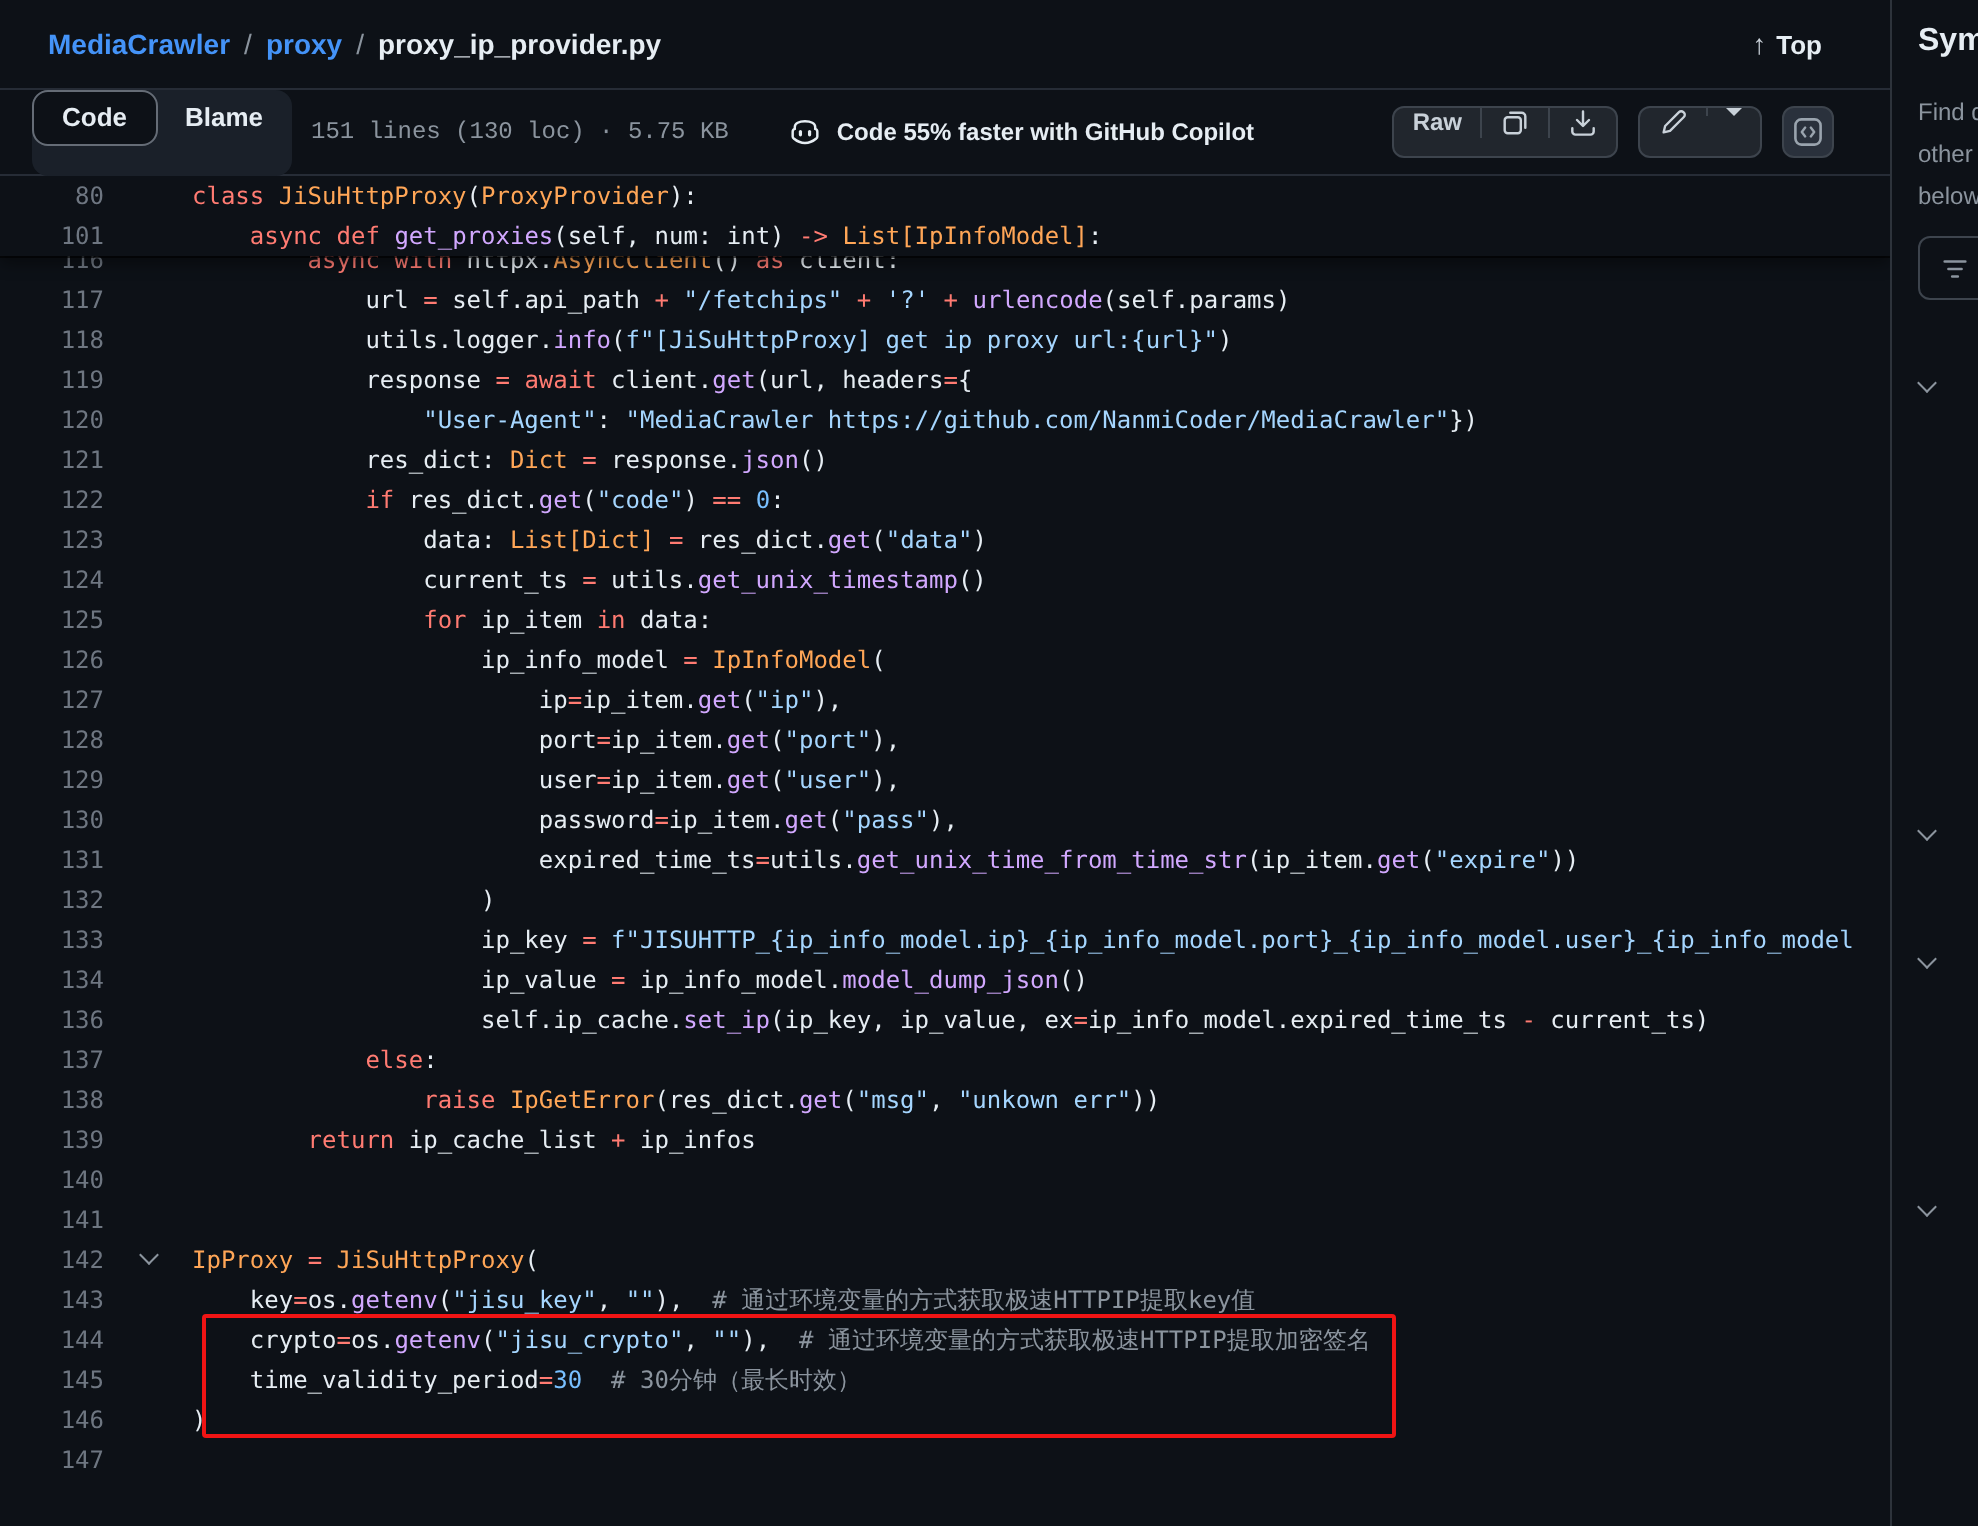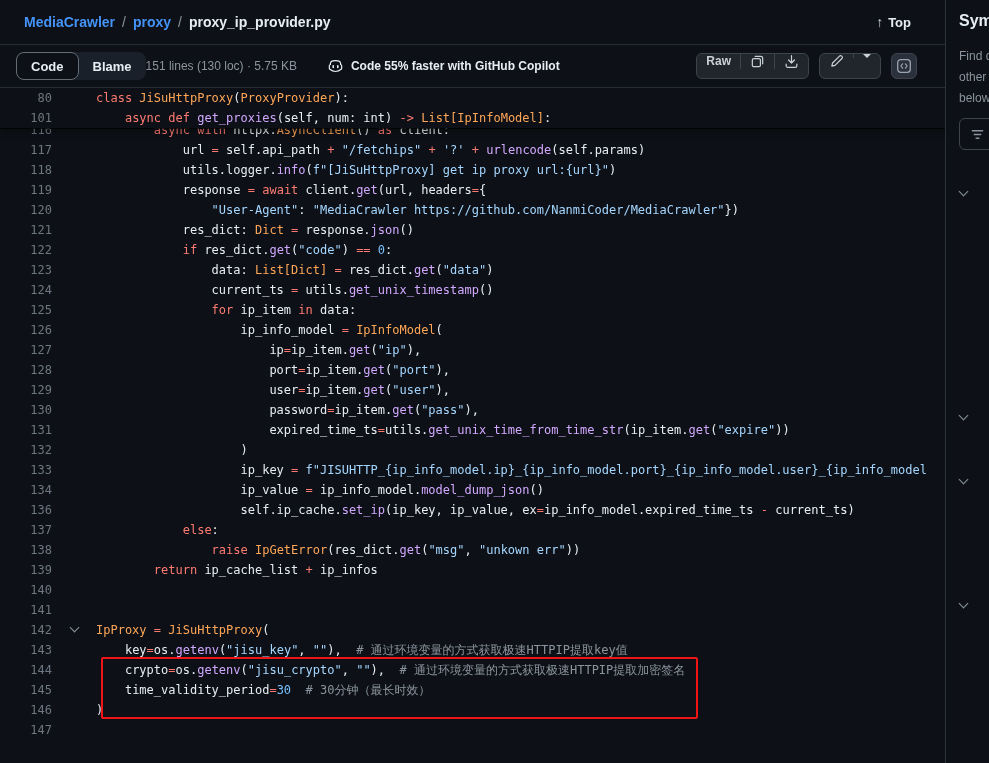--- a/index.html
+++ b/index.html
@@ -19,25 +19,25 @@
   .breadcrumb-bar{height:44px;display:flex;align-items:center;padding:12px 24px;font-size:14px}
   .crumb-link{color:var(--link);font-weight:600;text-decoration:none;cursor:pointer}
   .crumb-sep{color:var(--muted);margin:0 7px;font-weight:400}
   .crumb-file{color:var(--text);font-weight:700}
   .top-btn{margin-left:auto;display:flex;align-items:center;gap:5px;cursor:pointer;padding-right:10px}
   .top-btn .arrow{color:#c9d1d9;font-size:14px}
   .top-btn .lbl{font-size:13px;font-weight:600;color:var(--text)}
 
   .toolbar{height:44px;border-top:1px solid var(--border);border-bottom:1px solid var(--border);
     display:flex;align-items:center;padding:0 28px 0 16px}
-  .seg-ctl{display:flex;align-items:center;background:var(--tab-bg);border-radius:8px;height:28px}
+  .seg-ctl{display:flex;align-items:flex-start;background:var(--tab-bg);border-radius:8px;height:43px}
   .seg{height:28px;display:flex;align-items:center;padding:0 14px;font-size:13px;font-weight:600;
     color:var(--text);border-radius:8px;cursor:pointer}
   .seg.active{background:var(--bg);border:1px solid var(--tab-selected-border)}
-  .meta{margin-left:0;font-family:Liberation Sans, sans-serif;font-size:12px;color:var(--muted)}
+  .meta{margin-left:10px;font-family:Liberation Mono, monospace;font-size:12px;color:var(--muted)}
   .copilot{margin-left:30px;display:flex;align-items:center;gap:7px;cursor:pointer}
   .copilot svg{display:block}
   .copilot .txt{font-size:12px;font-weight:700;color:var(--text)}
 
   .tool-right{margin-left:auto;display:flex;align-items:center;gap:10px}
   .btn-group{display:flex;align-items:flex-start;height:26px;background:var(--btn-bg);
     border:1px solid var(--btn-border);border-radius:6px;overflow:hidden}
   .btn-seg{display:flex;align-items:center;justify-content:center;padding:0 9px;cursor:pointer}
   .btn-seg + .btn-seg{border-left:1px solid var(--btn-border)}
   .btn-seg .t{font-size:12px;font-weight:600;color:#c9d1d9}

